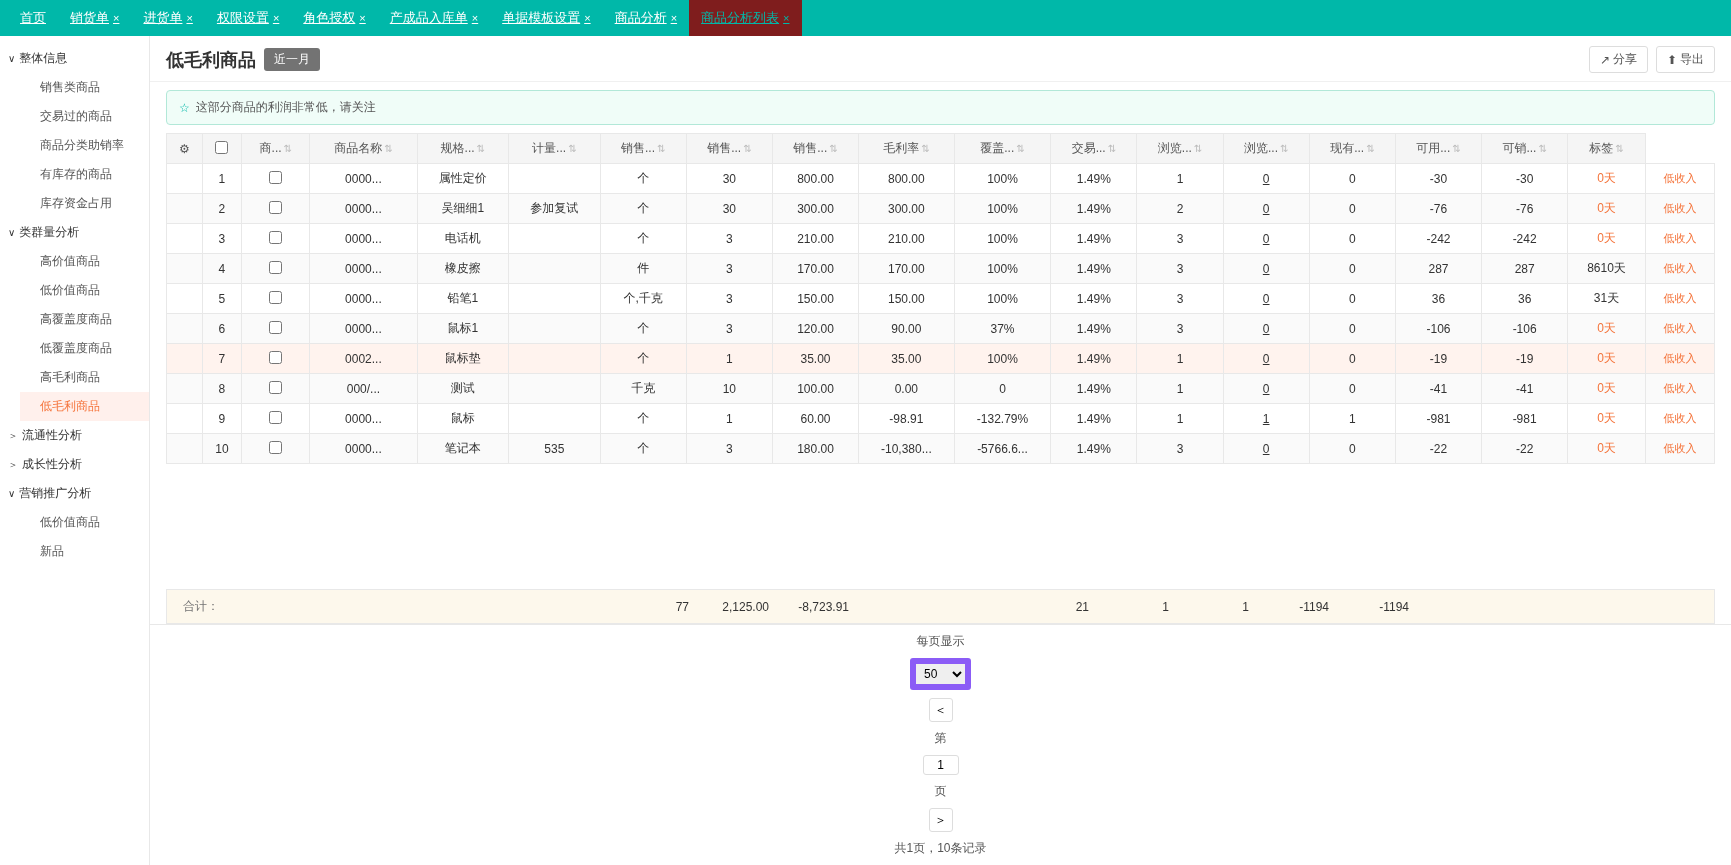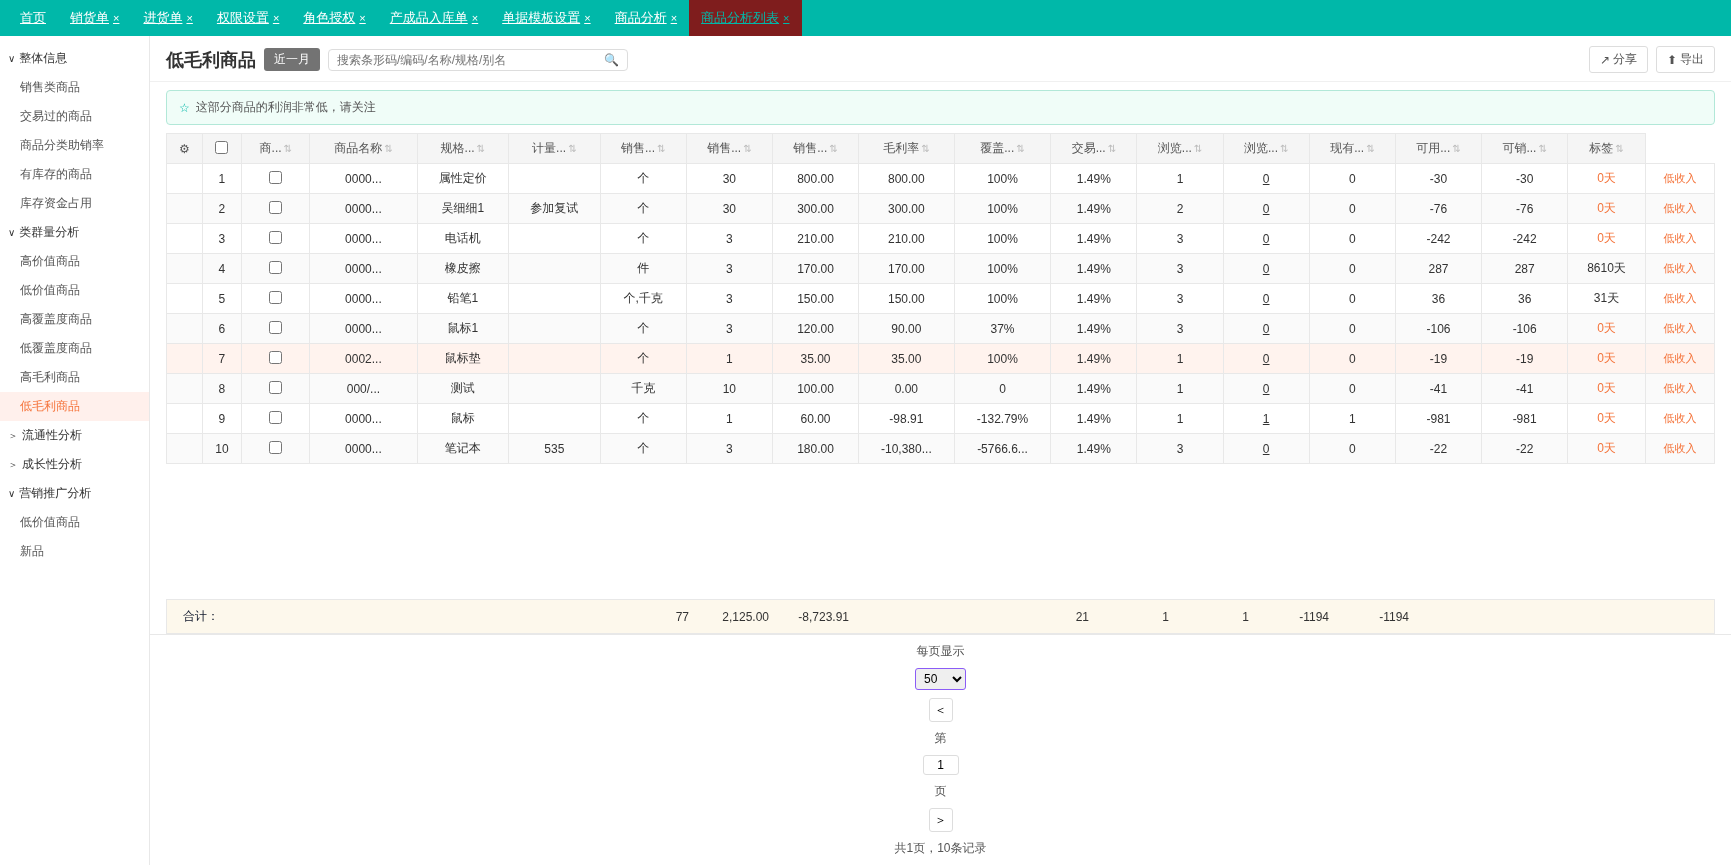--- a/index.html
+++ b/index.html
@@ -46,20 +46,21 @@
       color: #333;
       font-size: 12px;
       cursor: pointer;
     }
     .sidebar-group-title .arrow { margin-right: 4px; font-size: 10px; }
     .sidebar-item {
       padding: 6px 8px 6px 20px;
       cursor: pointer;
       color: #555;
       font-size: 12px;
+      margin-left: 20px;
     }
     .sidebar-item.active { background: #fff0ec; color: #f5743b; }
 
     
     .main {
       flex: 1;
       display: flex;
       flex-direction: column;
       overflow: hidden;
       background: #fff;
@@ -178,38 +179,38 @@
     
     .table-footer {
       background: #fdf8ec;
       border: 1px solid #e8e8e8;
       padding: 8px 16px;
       display: flex;
       align-items: center;
       font-size: 12px;
       margin: 0 16px;
     }
-    .footer-label { color: #0f172a; margin-right: 16px; }
+    .footer-label { color: #737373; margin-right: 16px; }
     .footer-cells { display: flex; gap: 0; }
     .footer-cell { min-width: 80px; text-align: right; padding: 0 6px; }
 
     
     .pagination {
       display: flex;
       align-items: center;
       justify-content: flex-end;
       padding: 8px 16px;
       gap: 8px;
       font-size: 12px;
       color: #555;
       border-top: 1px solid #e8e8e8;
       flex-direction: column;
     }
     .pagination select {
-      border: 1px solid #8b5cf6;
+      border: 6px solid #8b5cf6;
       border-radius: 3px;
       padding: 2px 4px;
       font-size: 12px;
     }
     .pagination .page-btn {
       border: 1px solid #ddd;
       background: #fff;
       border-radius: 3px;
       width: 24px;
       height: 24px;
@@ -282,24 +283,20 @@
       </div>
       <div class="sidebar-item">低价值商品</div>
       <div class="sidebar-item">新品</div>
     </div>
 
   <div class="main">
 
     <div class="page-header">
       <span class="page-title">低毛利商品</span>
       <button class="period-btn">近一月</button>
-      <div class="search-box">
-        <input type="text" placeholder="搜索条形码/编码/名称/规格/别名" style="">
-        <span class="search-icon">🔍</span>
-      </div>
       <div class="header-actions">
         <button class="action-btn">
           <span>↗</span>
           <span>分享</span>
         </button>
         <button class="action-btn">
           <span>⬆</span>
           <span>导出</span>
         </button>
       </div>

